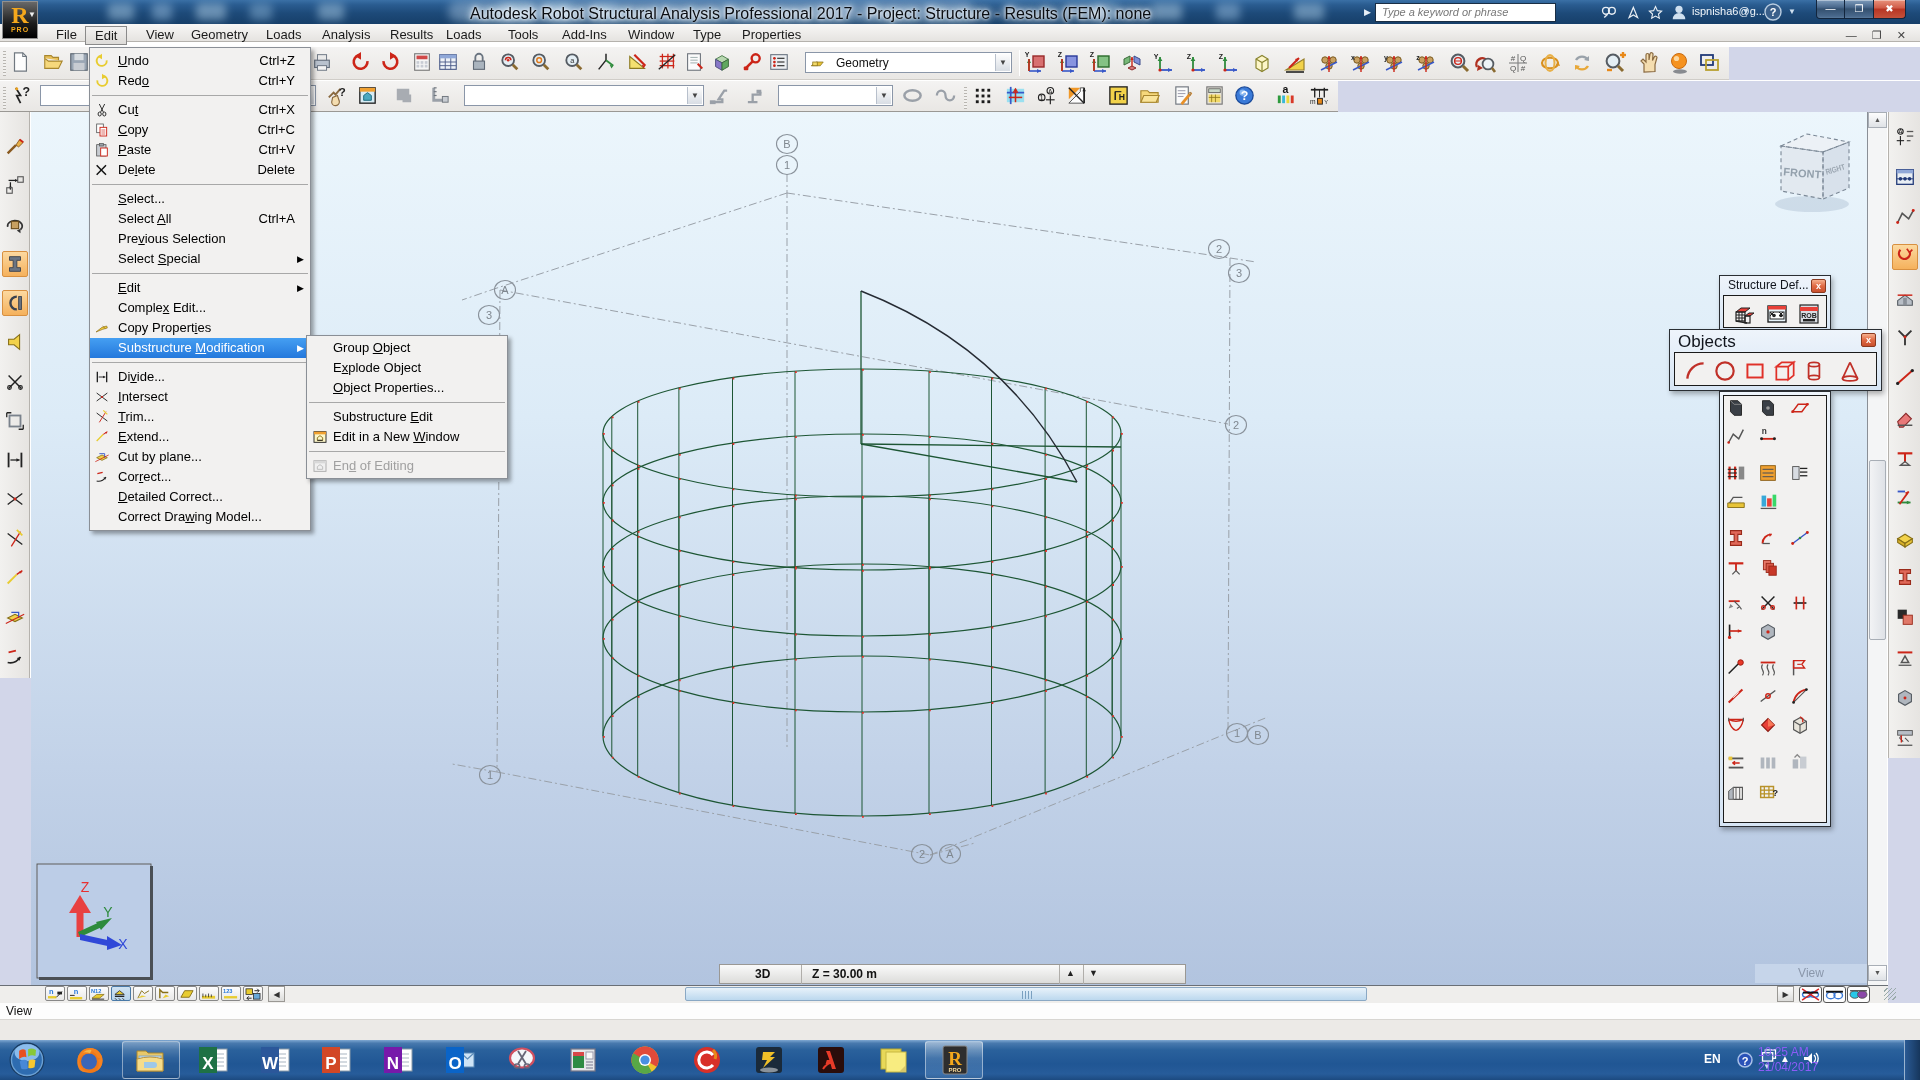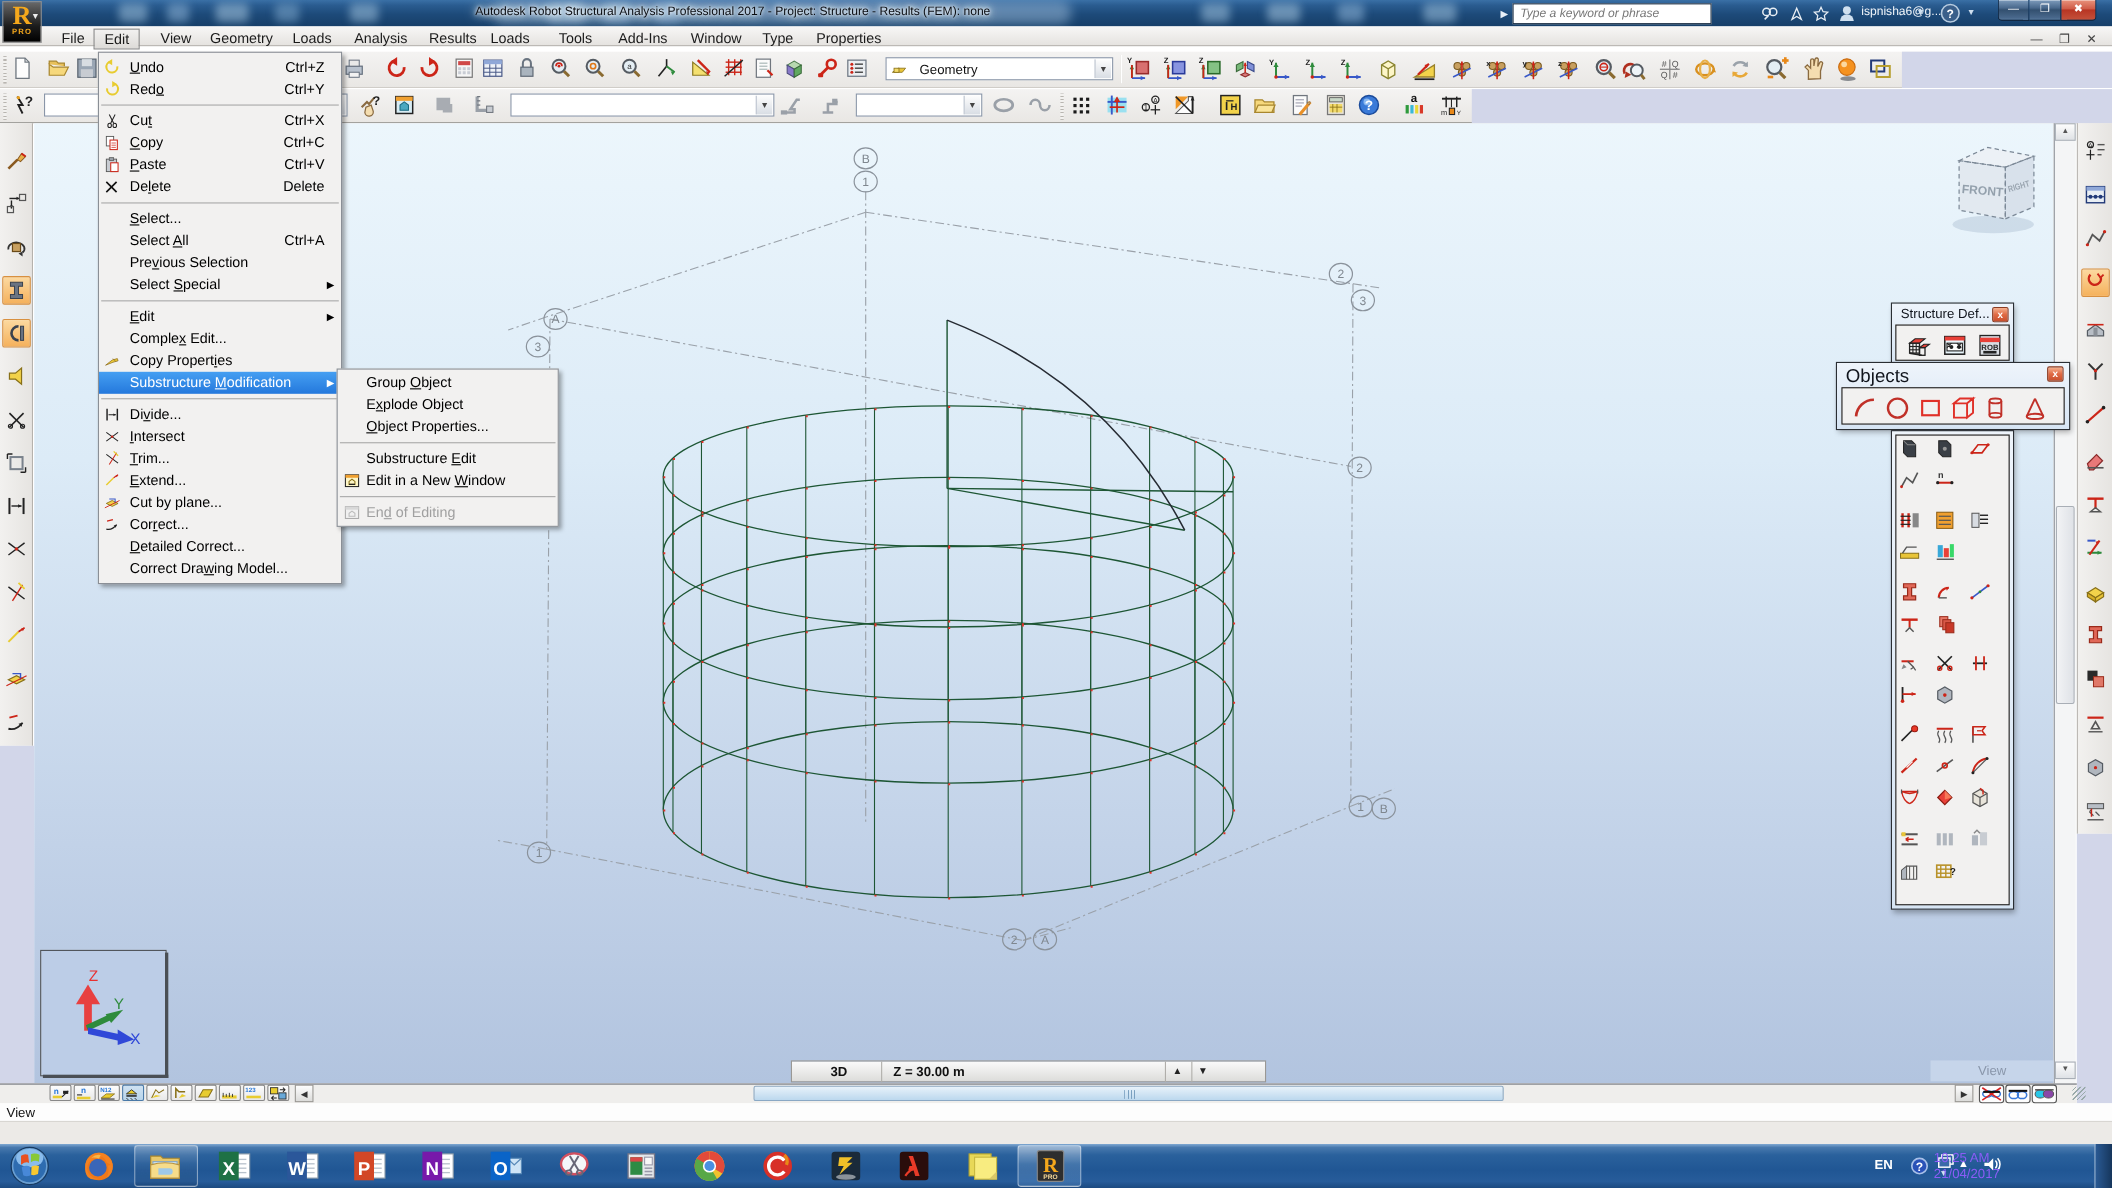--- a/index.html
+++ b/index.html
@@ -1,18 +1,18 @@
 <!DOCTYPE html>
 <html><head><meta charset="utf-8"><style>
 *{margin:0;padding:0;box-sizing:border-box}
 html,body{width:1920px;height:1080px;overflow:hidden}
 body{font-family:"Liberation Sans",sans-serif;position:relative;background:#fff}
 #titlebar{position:absolute;left:0;top:0;width:1920px;height:24px;background:linear-gradient(#3a70a6 0%,#2a5c90 20%,#1d4a79 55%,#173f69 100%);overflow:hidden}
 #titlebar .blob{position:absolute;top:3px;border-radius:4px;filter:blur(4px);opacity:.55}
-#title{position:absolute;left:432px;top:5px;font-size:11px;color:#0d1117;white-space:nowrap;color:#0a0d12;text-shadow:0 0 3px #fff,0 0 6px #f0f7fd,0 0 9px #e8f2fb,0 0 14px #dcebf7}
+#title{position:absolute;left:470px;top:5px;font-size:16px;color:#0d1117;white-space:nowrap;color:#0a0d12;text-shadow:0 0 3px #fff,0 0 6px #f0f7fd,0 0 9px #e8f2fb,0 0 14px #dcebf7}
 #search{position:absolute;left:1375px;top:3px;width:181px;height:19px;background:#fff;border:1px solid #1a2e44;font-style:italic;font-size:11px;color:#777;padding:2px 6px}
 #winbtns{position:absolute;left:1816px;top:0;width:90px;height:19px;display:flex}
 #winbtns div{height:19px;border:1px solid #12253d;border-top:none;background:linear-gradient(#7e9cbc,#49688c 40%,#33506f 50%,#49688c 90%,#5a7a9c);color:#fff;font-size:10px;text-align:center;line-height:17px;box-shadow:inset 0 1px 0 rgba(255,255,255,.4)}
 #winbtns .mn{width:29px;border-radius:0 0 0 4px}
 #winbtns .rs{width:28px;border-left:none;border-right:none}
 #winbtns .cl{width:33px;background:linear-gradient(#e8927c,#cf5b47 45%,#b83523 50%,#c4513b);border-radius:0 0 4px 0}
 #menubar{position:absolute;left:0;top:24px;width:1920px;height:18px;background:linear-gradient(#f8f7f6,#e5e3e0);border-bottom:1px solid #b5b2ad}
 #menubar span{position:absolute;top:3px;font-size:13px;color:#1a1a1a}
 #menubar .sel{border:1px solid #8a8a8a;background:linear-gradient(#f2f1f0,#dddbd8);padding:1px 9px;top:2px}
 #logo{position:absolute;left:2px;top:1px;width:36px;height:38px;background:linear-gradient(#686868,#1c1c1c 60%,#000);border:1px solid #909090;z-index:50;text-align:center}
@@ -42,21 +42,21 @@
 .ms{position:absolute;right:15px}
 .ma{position:absolute;right:6px;font-size:9px;top:0px}
 .mic{position:absolute;left:4px;top:2px;width:16px;height:16px}
 .mic2{position:absolute;left:5px;top:2px;width:16px;height:16px}
 .msep{height:9px;position:relative}
 .msep:after{content:"";position:absolute;left:2px;right:2px;top:4px;border-top:1px solid #a8a8a8}
 .pal{position:absolute;background:linear-gradient(#eef4fb,#d7e5f4);border:1px solid #2a2e33;box-shadow:2px 3px 5px rgba(0,0,0,0.3)}
 .pal .tt{position:absolute;left:8px;top:2px;font-size:17px;color:#10141c}
 .pal .x{position:absolute;top:3px;width:15px;height:14px;background:linear-gradient(#f5b08e,#e06a44 50%,#c8502e);border:1px solid #8a3a20;border-radius:2px;color:#fff;font-size:9px;font-weight:bold;text-align:center;line-height:13px}
 .pal .body{position:absolute;background:#f2f1f0;border:1px solid #1a1a1a}
-#bar3d{position:absolute;left:719px;top:964px;width:432px;height:20px;background:linear-gradient(#fafafa,#dcdcda);border:1px solid #9a9894;font-size:12px;color:#111}
+#bar3d{position:absolute;left:719px;top:964px;width:467px;height:20px;background:linear-gradient(#fafafa,#dcdcda);border:1px solid #9a9894;font-size:12px;color:#111}
 #bstrip{position:absolute;left:0;top:985px;width:1888px;height:18px;background:#efeeec;border-top:1px solid #6a6f76}
 #viewrow{position:absolute;left:0;top:1003px;width:1920px;height:17px;background:#fdfdfd;border-bottom:1px solid #d8d6d2;font-size:12px;color:#111}
 #grayrow{position:absolute;left:0;top:1020px;width:1920px;height:20px;background:#eceae7}
 #taskbar{position:absolute;left:0;top:1040px;width:1920px;height:40px;background:linear-gradient(#7fa8d2 0%,#4879ae 8%,#2a619c 25%,#205694 60%,#275c9a 85%,#1c4a80 100%)}
 .tbtn{position:absolute;top:1041px;width:58px;height:38px;border:1px solid rgba(255,255,255,0.45);border-radius:3px;background:linear-gradient(rgba(255,255,255,0.25),rgba(255,255,255,0.05) 45%,rgba(0,0,0,0.08))}
 .tbtn.on{background:linear-gradient(rgba(255,255,255,0.45),rgba(200,225,250,0.2) 45%,rgba(120,170,220,0.25))}
 #showdesk{position:absolute;left:1904px;top:1040px;width:16px;height:40px;background:linear-gradient(90deg,#2a5a94,#16365c);border-left:1px solid #9ab4d0}
 #hthumb{position:absolute;left:685px;top:987px;width:682px;height:14px;background:linear-gradient(#e8f2fa,#bcd8ee);border:1px solid #8aa8c4;border-radius:2px}
 .bsbtn{position:absolute;top:986px;width:17px;height:16px;background:linear-gradient(#fdfdfd,#dcdcda);border:1px solid #9a9894;font-size:8px;color:#333;text-align:center;line-height:15px}
 .glass{position:absolute;top:986px;width:23px;height:17px;background:#fdfdfd;border:1px solid #555;border-radius:3px}

